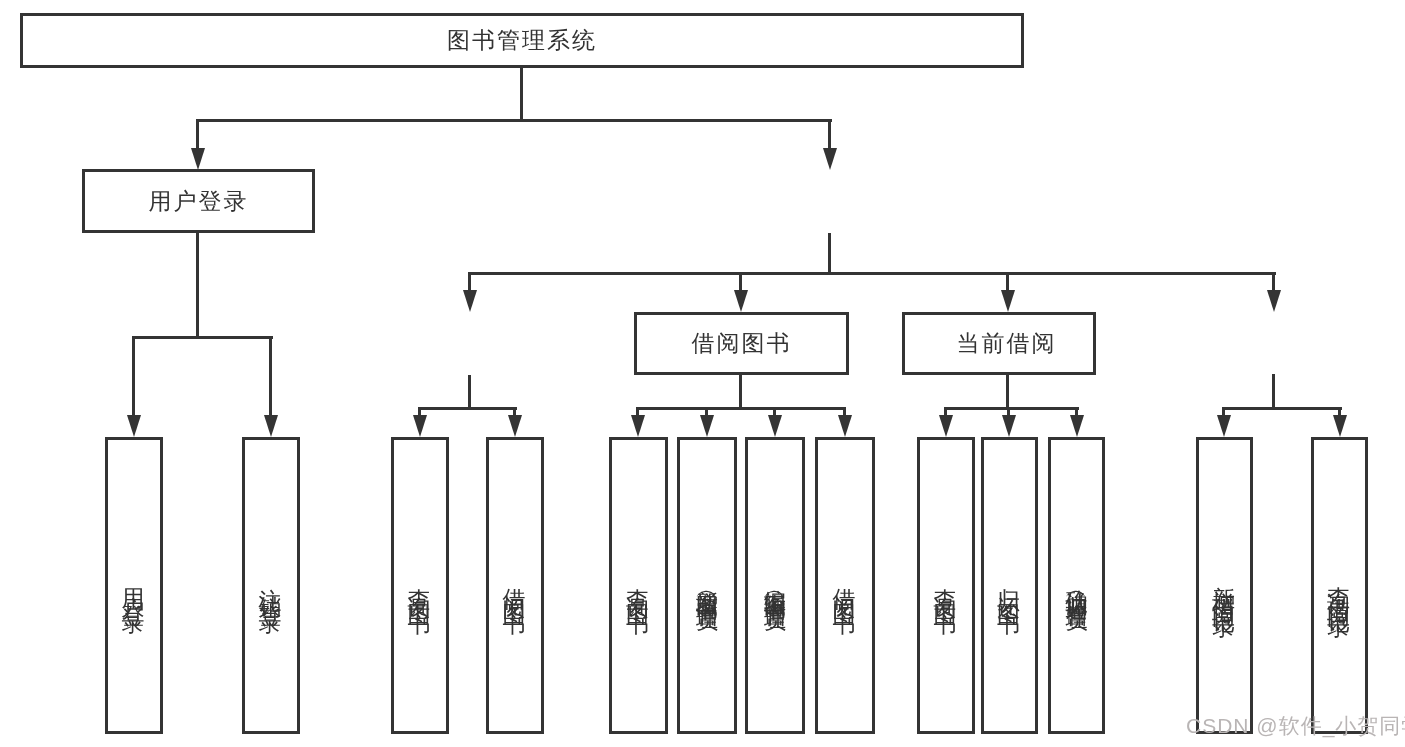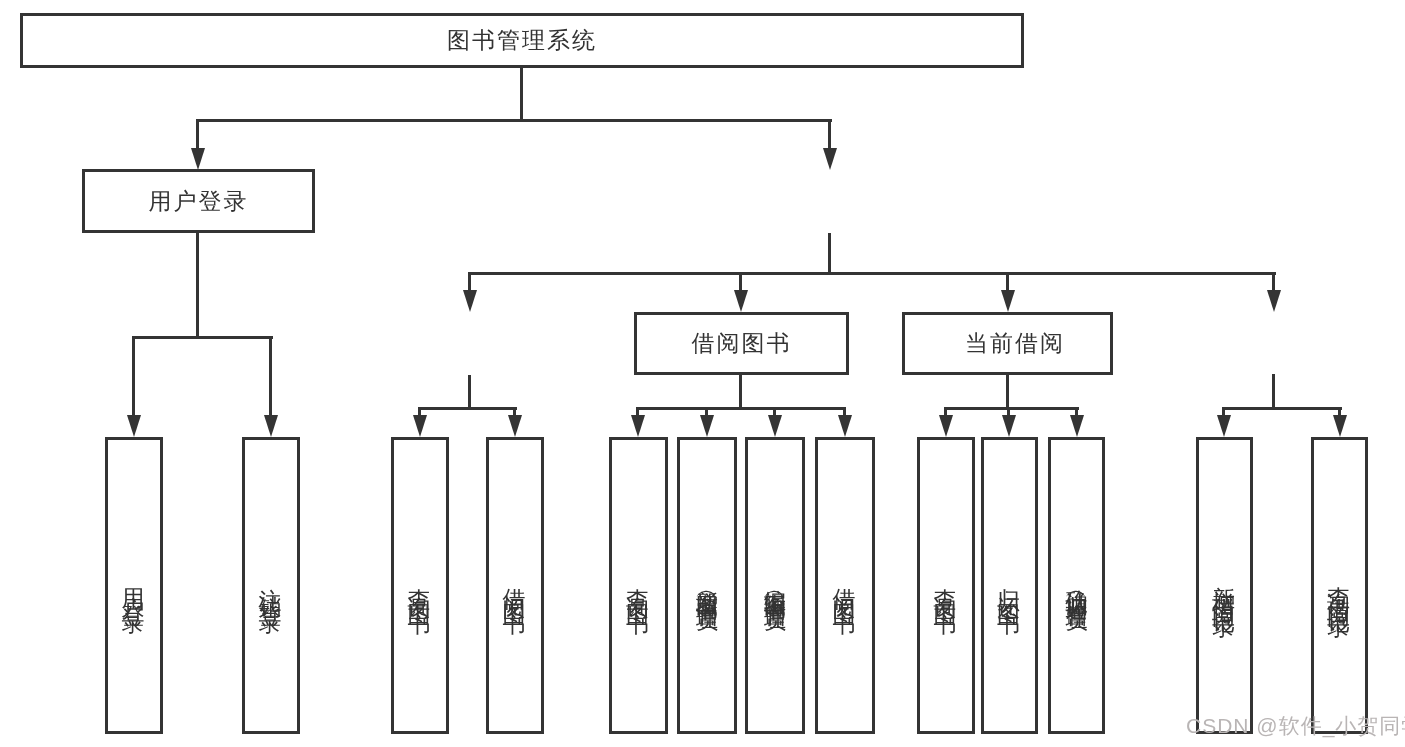--- a/index.html
+++ b/index.html
@@ -90,21 +90,21 @@
   <div class="vline" style="left:739px;top:272px;height:22px;"></div>
   <div class="arrow" style="left:734px;top:290px;"></div>
   <div class="vline" style="left:1006px;top:272px;height:22px;"></div>
   <div class="arrow" style="left:1001px;top:290px;"></div>
   <div class="vline" style="left:1272px;top:272px;height:22px;"></div>
   <div class="arrow" style="left:1267px;top:290px;"></div>
 
   <div class="node" style="left:634px;top:312px;width:215px;height:63px;">
     <span>借阅图书</span>
   </div>
-  <div class="node" style="left:902px;top:312px;width:211px;height:63px;padding-left:15px;">
+  <div class="node" style="left:902px;top:312px;width:194px;height:63px;padding-left:15px;">
     <span>当前借阅</span>
   </div>
 
   <div class="vline" style="left:468px;top:375px;height:35px;"></div>
   <div class="hline" style="left:418px;top:407px;width:99px;"></div>
   <div class="vline" style="left:418px;top:407px;height:11px;"></div>
   <div class="arrow" style="left:413px;top:415px;"></div>
   <div class="vline" style="left:513px;top:407px;height:11px;"></div>
   <div class="arrow" style="left:508px;top:415px;"></div>
 

